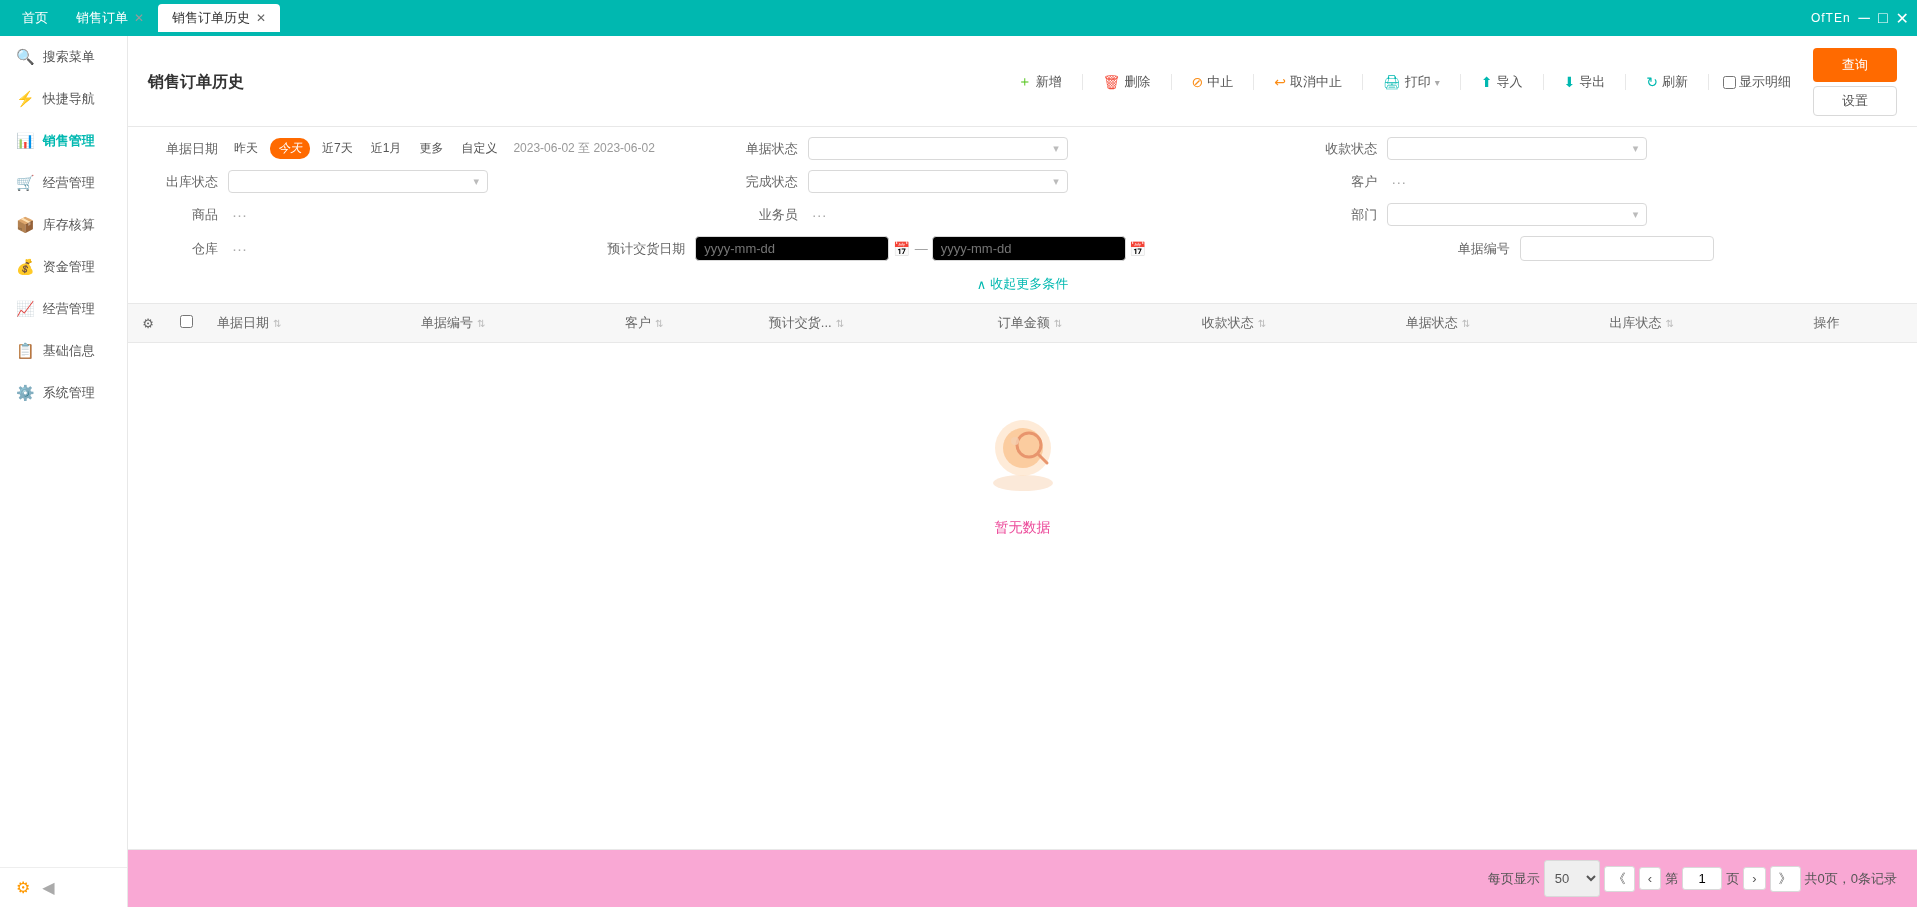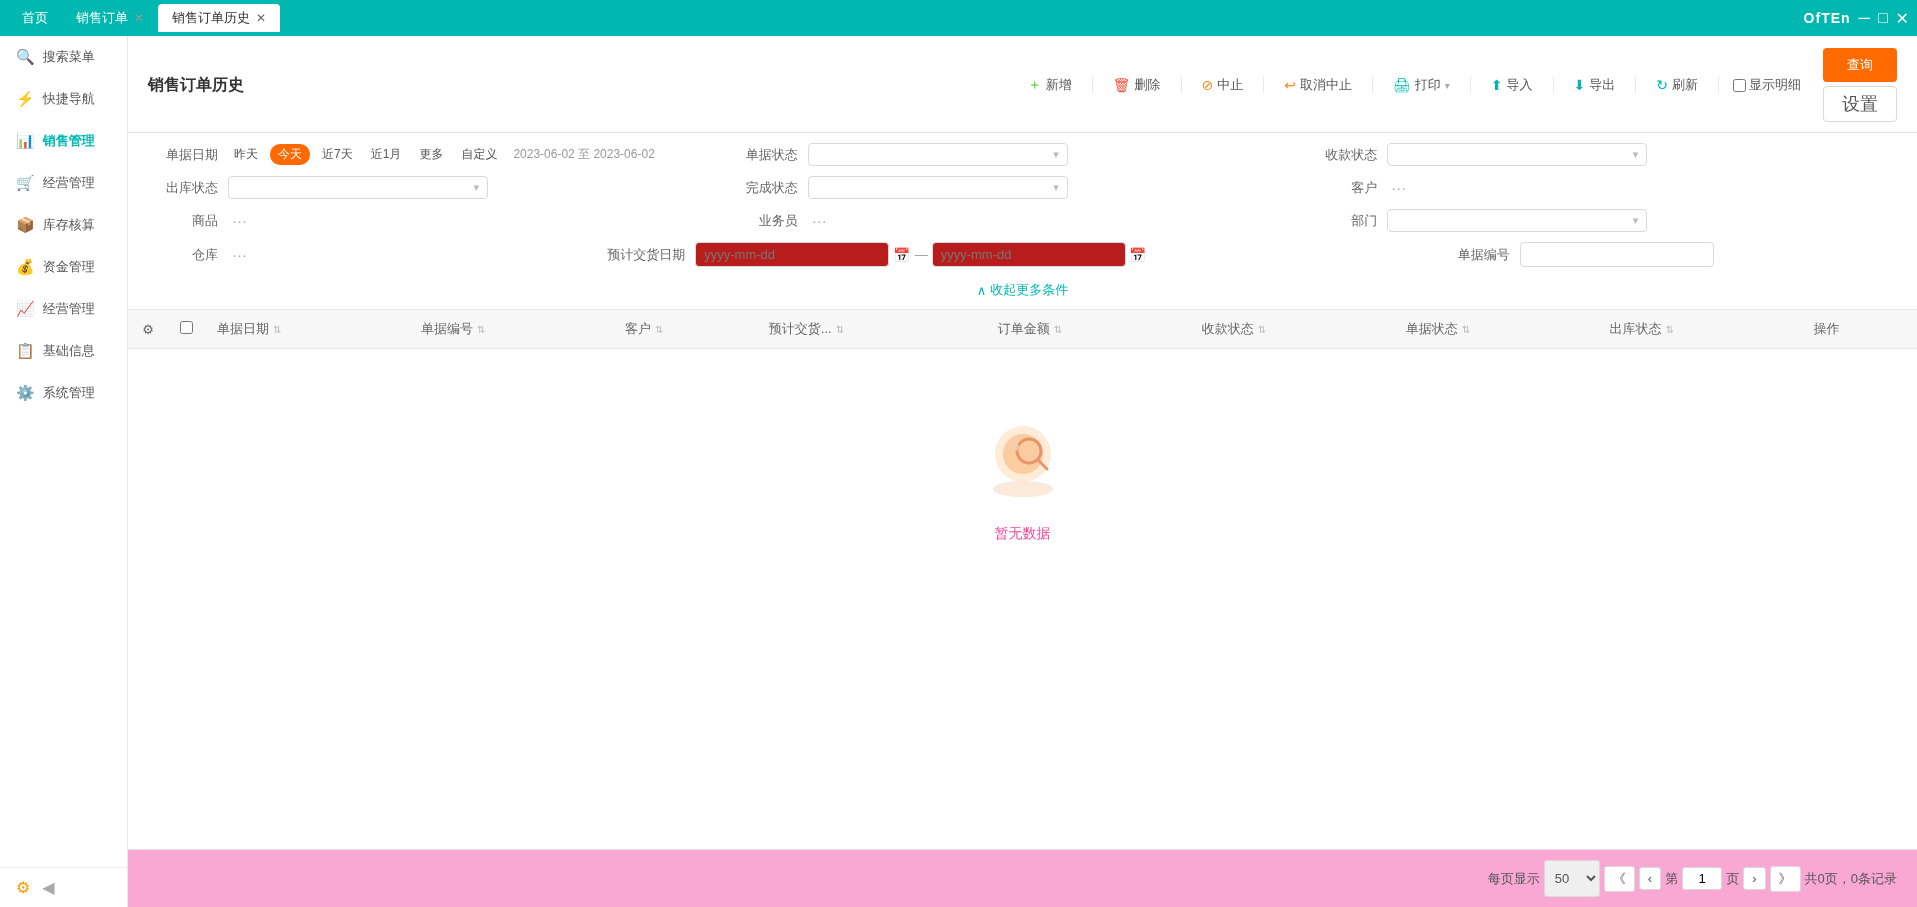--- a/index.html
+++ b/index.html
@@ -39,22 +39,22 @@
     .tab-item.active .tab-close { color: #666; }
     .tab-bar-right {
       margin-left: auto;
       display: flex;
       align-items: center;
       gap: 8px;
       color: #fff;
       font-size: 12px;
     }
     .tab-bar-right .brand-text {
-      font-weight: bold;
-      font-size: 14px;
+      font-weight: normal;
+      font-size: 12px;
       letter-spacing: 1px;
       text-align: center;
     }
 
     
     .main-layout {
       display: flex;
       flex: 1;
       overflow: hidden;
     }
@@ -142,23 +142,23 @@
       border-radius: 4px;
       padding: 8px 18px;
       cursor: pointer;
       font-size: 13px;
     }
     .settings-btn {
       background: #fff;
       color: #555;
       border: 1px solid #d9d9d9;
       border-radius: 4px;
-      padding: 5px 18px;
-      cursor: pointer;
-      font-size: 18px;
+      padding: 5px 28px;
+      cursor: pointer;
+      font-size: 13px;
     }
     .display-cb { display: flex; align-items: center; gap: 3px; font-size: 13px; color: #555; }
 
     
     .filter-area {
       background: #fff;
       padding: 10px 20px 6px 20px;
       border-bottom: 1px solid #e8e8e8;
       flex-shrink: 0;
     }
@@ -187,20 +187,21 @@
       font-size: 12px;
       cursor: pointer;
       padding: 2px 6px;
       border-radius: 3px;
     }
     .date-shortcut.active {
       background: #ff6a00;
       color: #fff;
       border-radius: 10px;
       padding: 2px 8px;
+      font-style: italic;
     }
     .date-range-text { font-size: 12px; color: #999; margin-left: 4px; }
     .filter-select {
       display: flex;
       align-items: center;
       border: 1px solid #d9d9d9;
       border-radius: 4px;
       padding: 4px 8px;
       background: #fff;
       cursor: pointer;
@@ -232,21 +233,21 @@
     }
     .date-input-group {
       display: flex;
       align-items: center;
       gap: 4px;
     }
     .date-input {
       border: 1px solid #d9d9d9;
       border-radius: 4px;
       padding: 4px 8px;
-      background: #b91c1c;
+      background: #000000;
       min-width: 130px;
       color: #ccc;
       font-size: 13px;
     }
     .date-icon { color: #bbb; font-size: 14px; cursor: pointer; }
     .date-dash { color: #999; }
     .collapse-btn {
       display: flex;
       align-items: center;
       justify-content: center;

